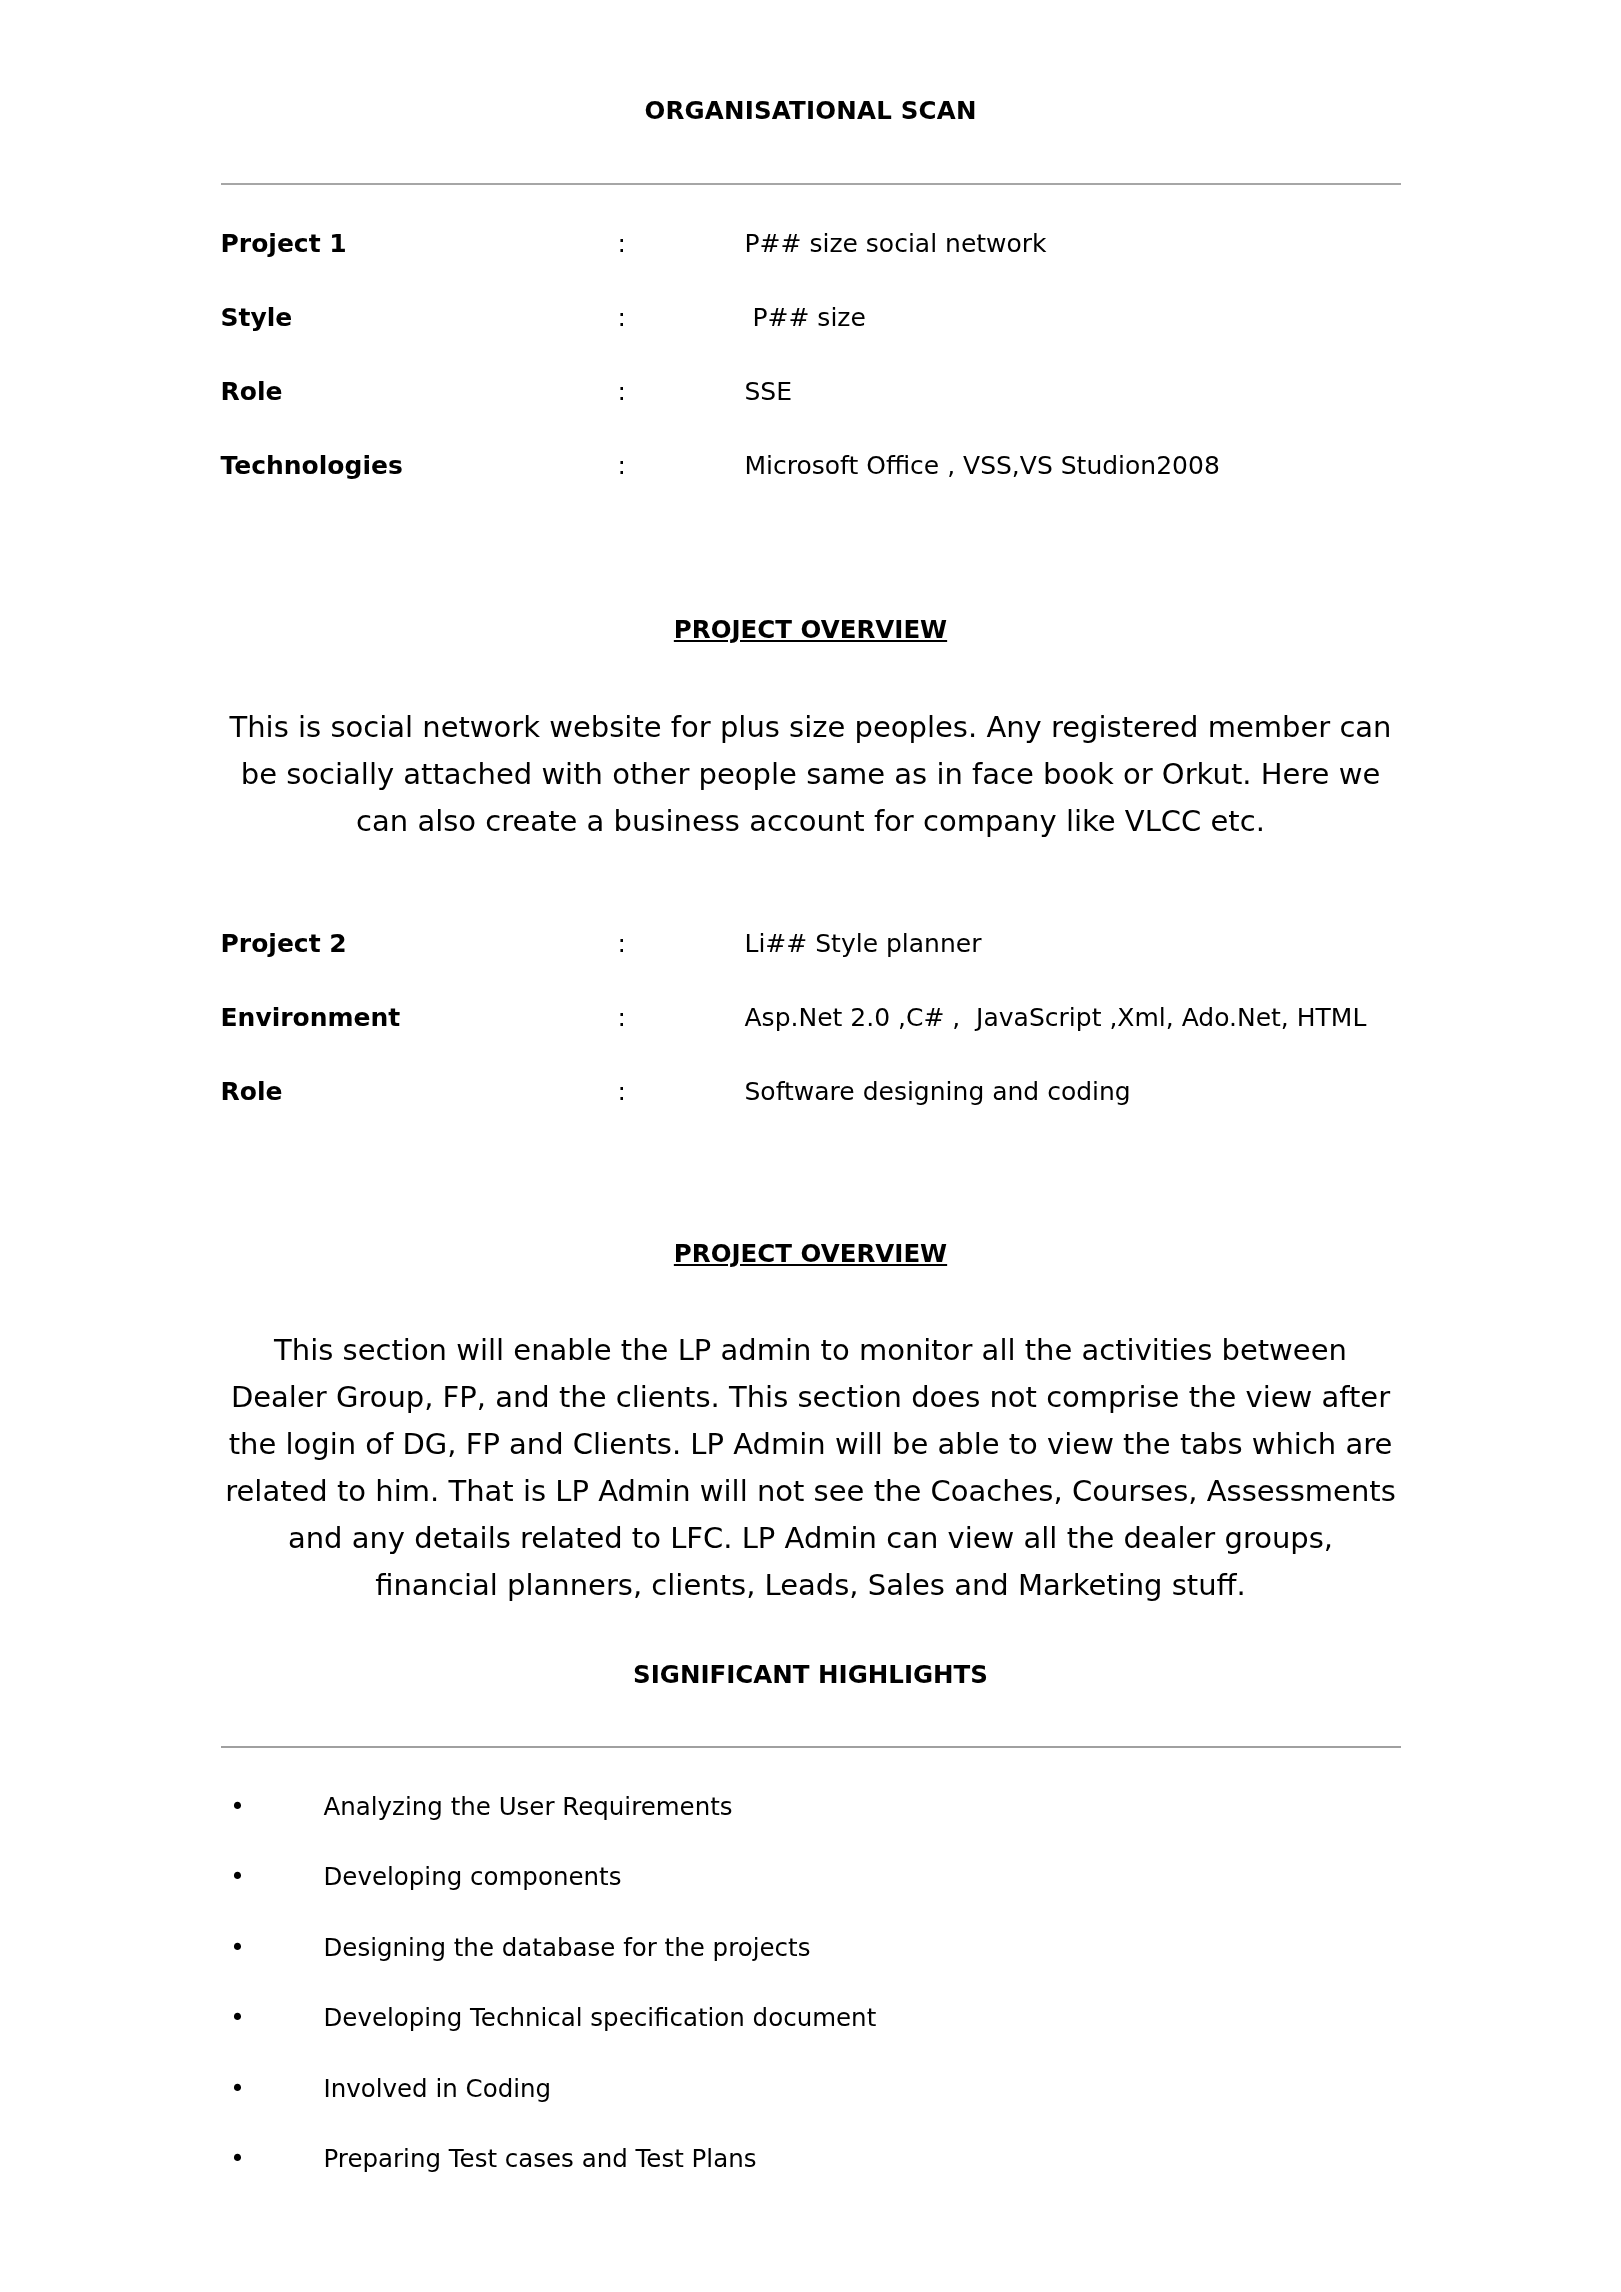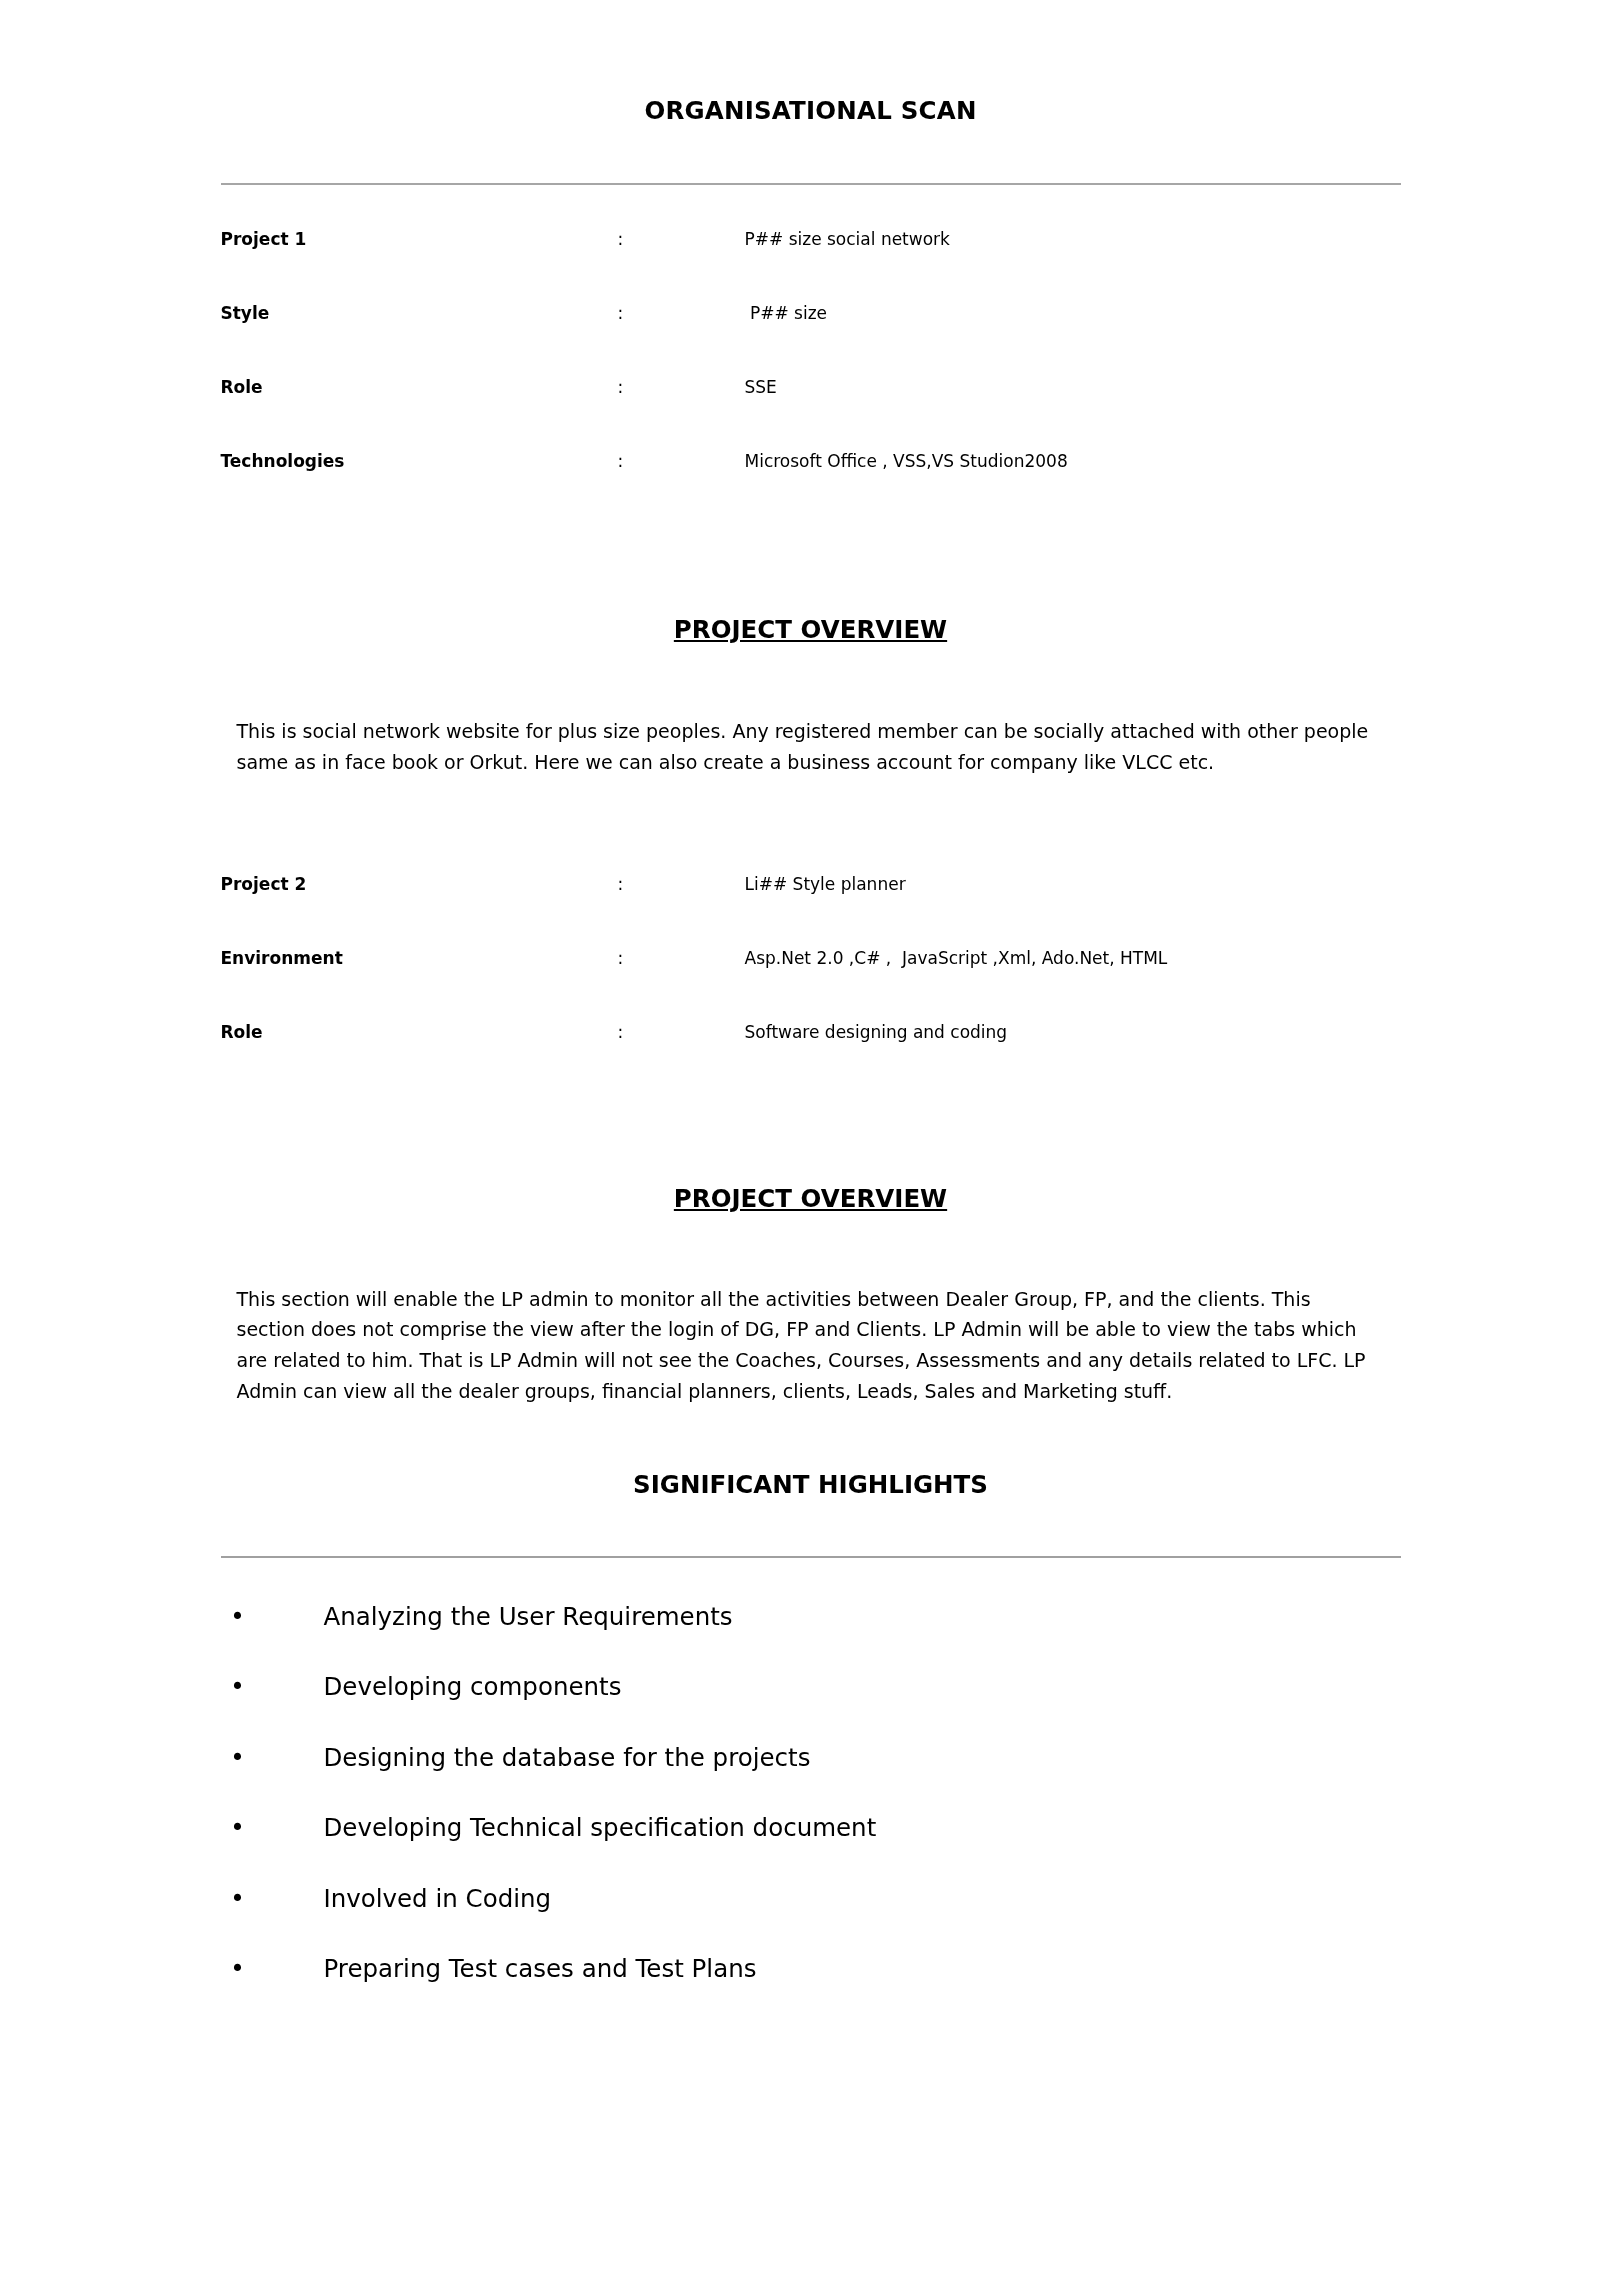--- a/index.html
+++ b/index.html
@@ -53,21 +53,21 @@
   
   .info-table {
     width: 100%;
     border-collapse: collapse;
     table-layout: fixed;
   }
 
   .info-table td {
     vertical-align: top;
     padding: 0;
-    font-size: 17px;
+    font-size: 25px;
     line-height: 1.0;
     margin-left: 43px;
   }
 
   .info-table tr { height: 74px; }
 
   .col-label  { width: 397px; font-weight: bold; }
   .col-colon  { width: 127px; }
   .col-value  { width: auto; font-weight: normal; }
 
@@ -83,24 +83,24 @@
     font-size: 24.5px;
     margin: 14px;
   }
 
   .section-heading.underlined {
     text-decoration: underline;
   }
 
   
   .body-para {
-    font-size: 19px;
+    font-size: 29px;
     line-height: 1.62;
-    margin: 16px;
-    text-align: left;
+    margin: 4px;
+    text-align: center;
   }
 
   
   .highlights {
     list-style: none;
     margin: 0;
     padding: 0;
   }
 
   .highlights li {

